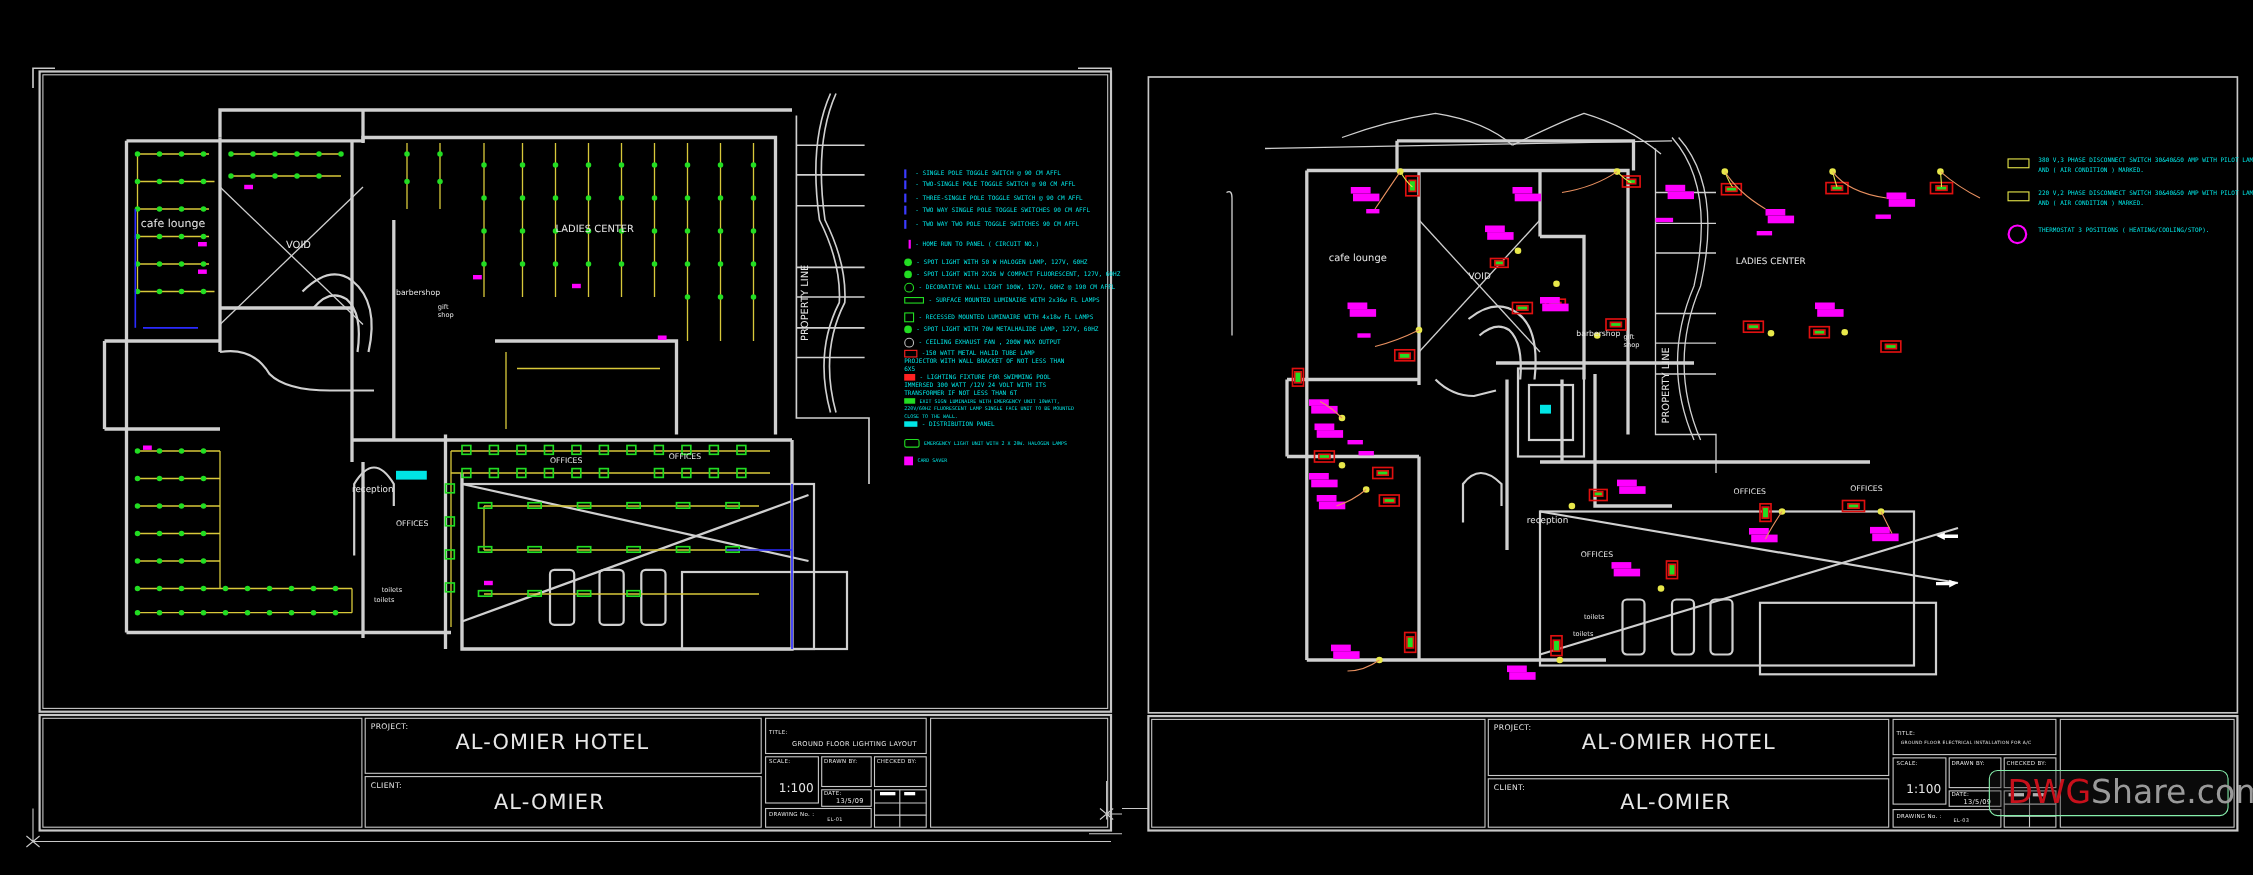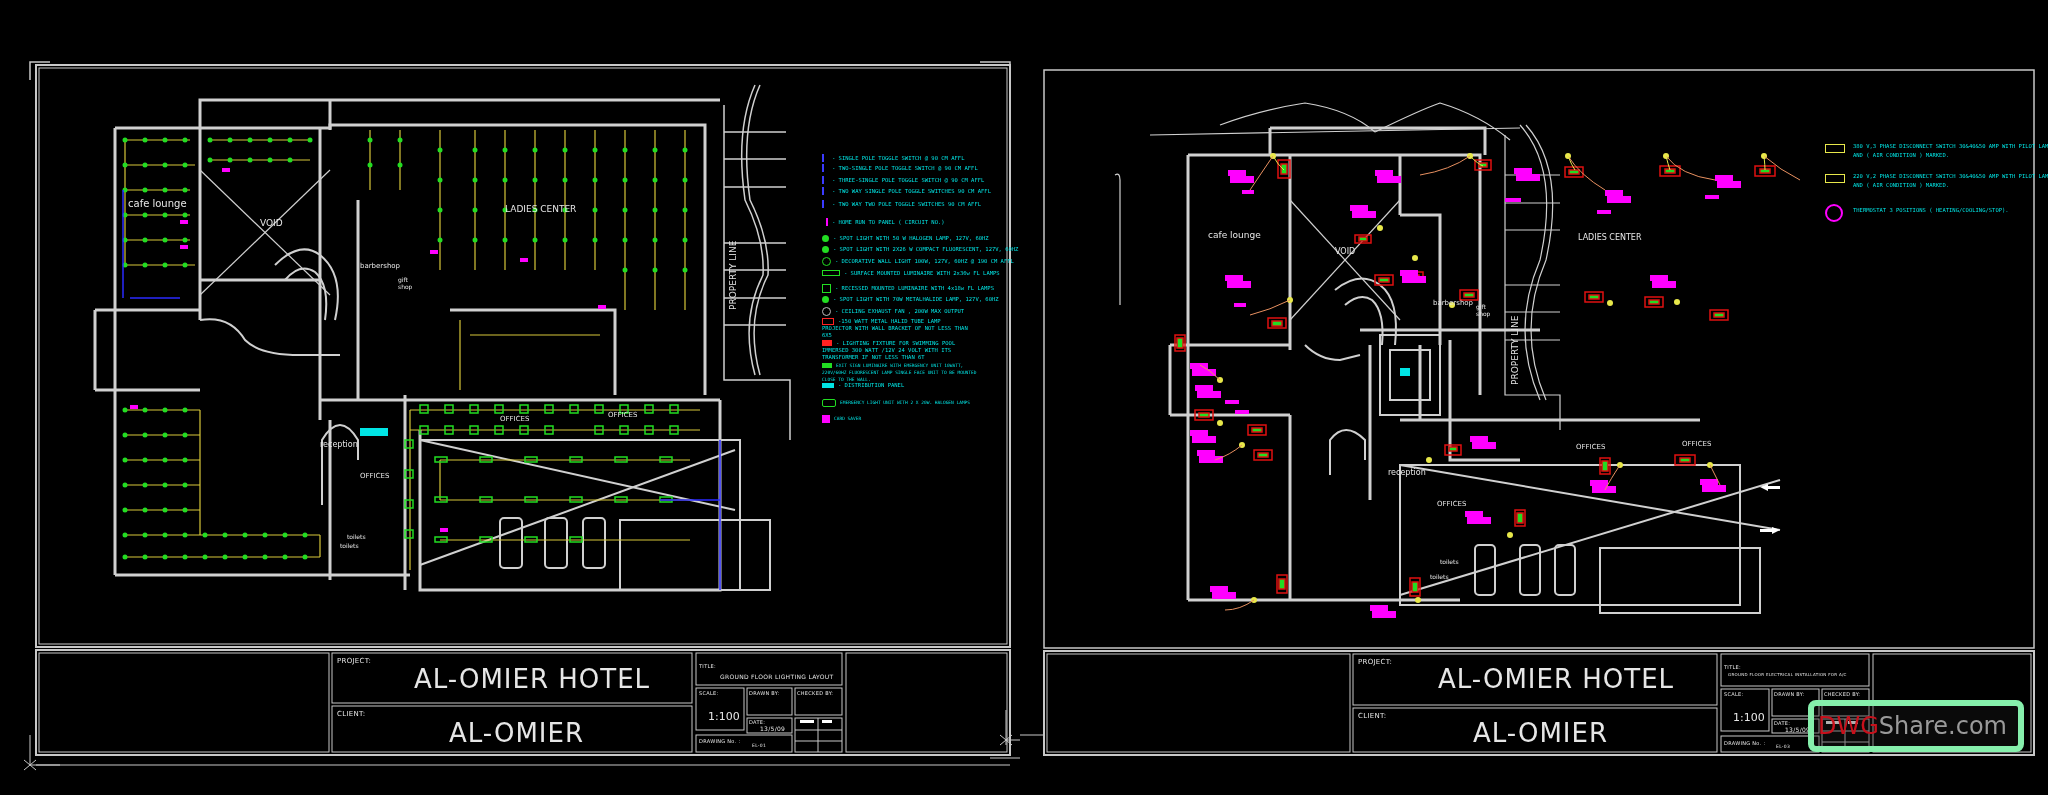--- a/index.html
+++ b/index.html
@@ -1,27 +1,27 @@
 <!DOCTYPE html>
 <html><head>
 <meta charset="utf-8">
 <style>
   html,body{margin:0;padding:0;background:#000;}
   body{width:2048px;height:795px;position:relative;overflow:hidden;font-family:"Liberation Sans",sans-serif;color:#ddd;}
   .sheet{position:absolute;}
   svg{position:absolute;left:0;top:0;}
   .tb-text{position:absolute;color:#e6e6e6;font-family:"DejaVu Sans",sans-serif;white-space:nowrap;}
   .tb-small{font-size:7px;letter-spacing:0.3px;}
-  .tb-big{font-size:26px;letter-spacing:1px;}
+  .tb-big{font-size:19px;letter-spacing:1px;}
   .tb-mid{font-size:11px;}
   .legend{position:absolute;font-family:"DejaVu Sans Mono",monospace;font-size:5.5px;color:#00e5e5;line-height:1;}
   .legend .row{position:absolute;left:0;white-space:nowrap;}
   .legend .sym{display:inline-block;width:14px;height:8px;vertical-align:middle;margin-right:4px;}
   .lbl{position:absolute;color:#e6e6e6;font-family:"DejaVu Sans",sans-serif;white-space:nowrap;}
-  .watermark{position:absolute;left:1808px;top:700px;width:200px;height:40px;border:6px solid #86efac;border-radius:8px;background:rgba(30,30,30,0.35);font-family:"DejaVu Sans",sans-serif;font-size:24px;line-height:40px;padding-left:4px;}
+  .watermark{position:absolute;left:1808px;top:700px;width:200px;height:40px;border:1px solid #86efac;border-radius:8px;background:rgba(30,30,30,0.35);font-family:"DejaVu Sans",sans-serif;font-size:30px;line-height:40px;padding-left:16px;}
   .watermark .dwg{color:#c8101b;}
   .watermark .share{color:#9a9a9a;}
 </style>
 </head>
 <body>
 
 <div class="sheet" style="left:0;top:0;width:1020px;height:795px;">
   <svg width="1020" height="795">
 
     <g stroke="#c8c8c8" fill="none">

